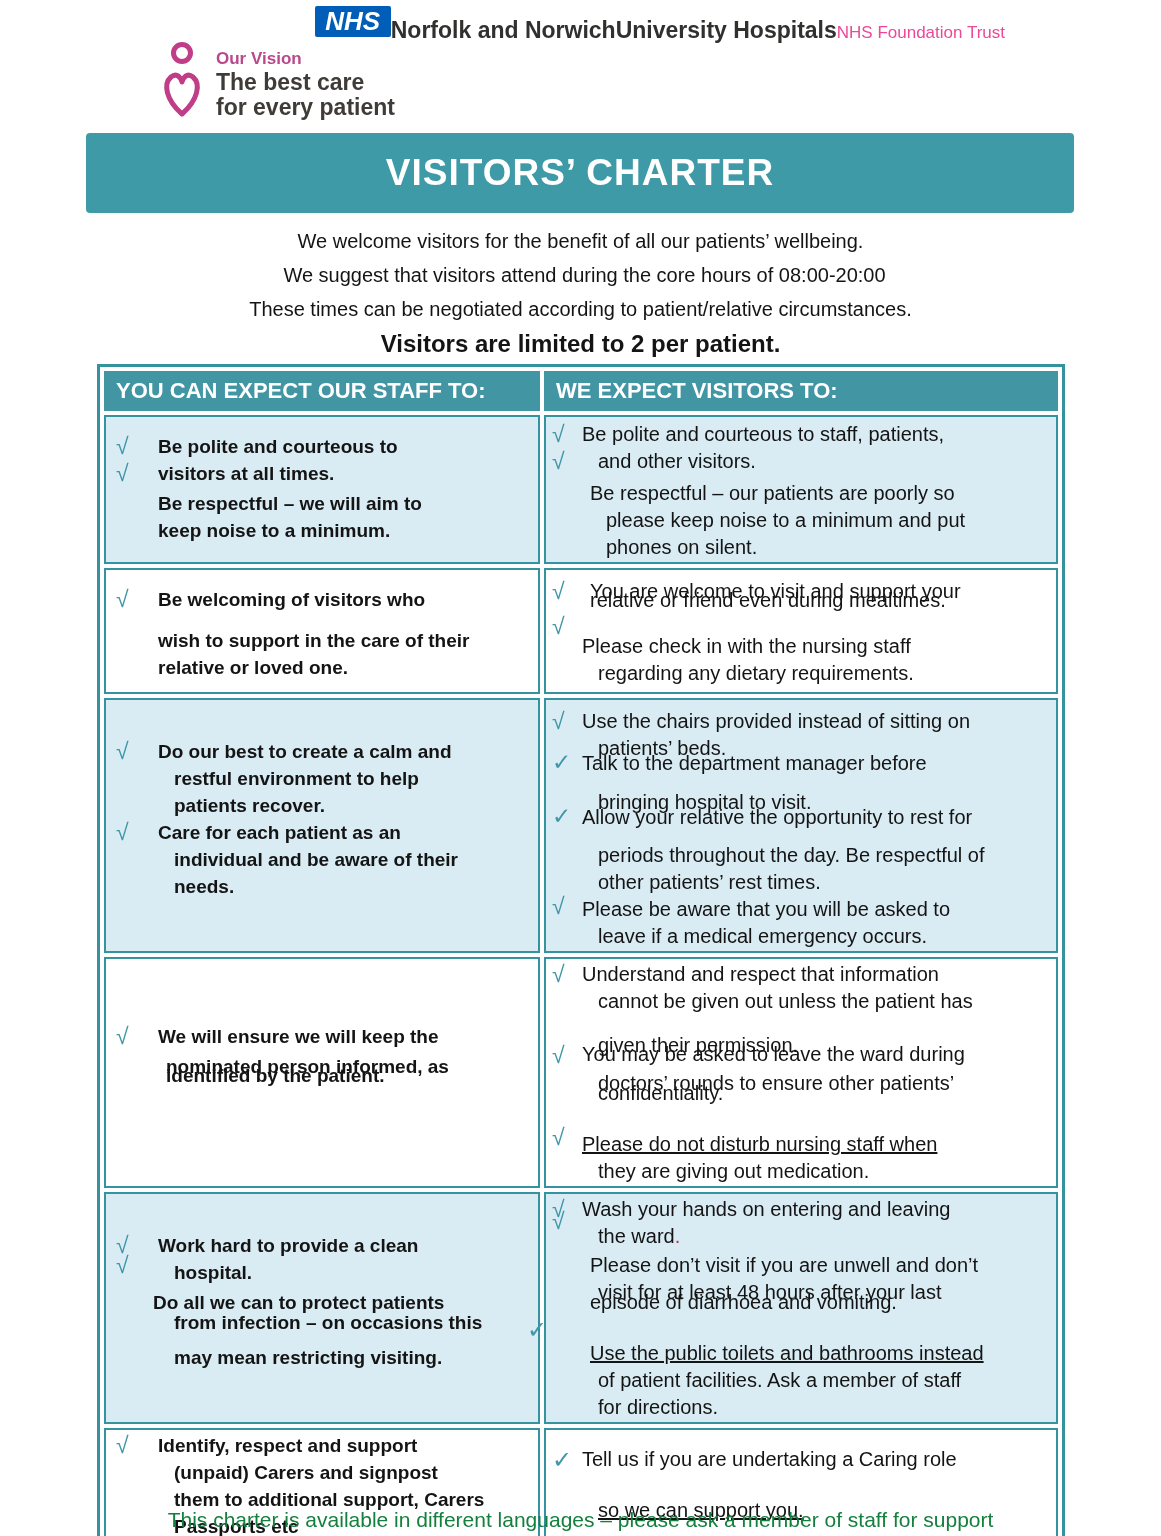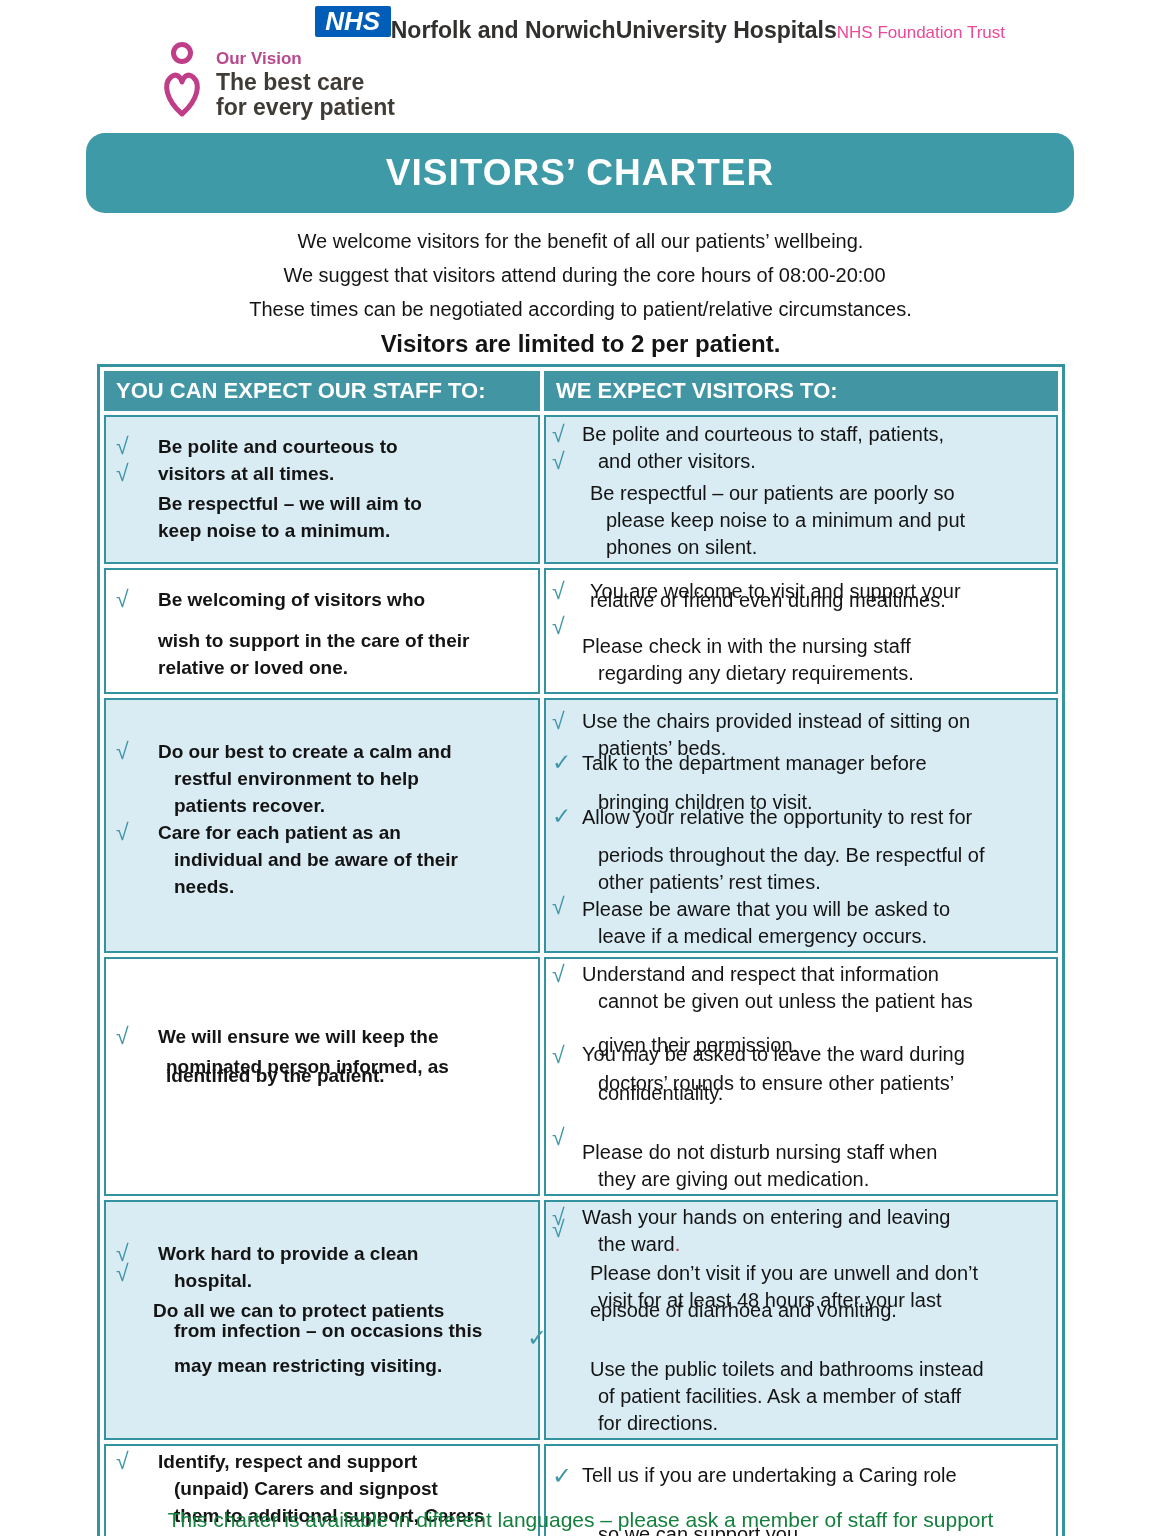--- a/index.html
+++ b/index.html
@@ -12,21 +12,21 @@
   .vision-text .ov{font-size:17px;font-weight:700;color:#b9488c;margin-bottom:1px;}
   .vision-text .vt{font-size:23px;font-weight:700;color:#3f3b37;line-height:25px;}
 
   .nhsblock{position:absolute;right:156px;top:6px;display:flex;align-items:flex-end;}
   .nhsbox{width:76px;height:31px;background:#005EB8;color:#ffffff;display:flex;align-items:center;justify-content:center;
           font-weight:700;font-style:italic;font-size:26px;letter-spacing:0px;border-radius:2px;margin-bottom:6px;}
   .org{font-size:23px;font-weight:700;color:#31302e;line-height:26px;text-align:right;}
   .trust{font-size:17px;font-weight:400;color:#ec4899;margin-top:2px;}
 
   
-  .banner{position:absolute;left:86px;top:133px;width:988px;height:80px;background:#3E9AA6;border-radius:19px;
+  .banner{position:absolute;left:86px;top:133px;width:988px;height:80px;background:#3E9AA6;border-radius:4px;
           display:flex;align-items:center;justify-content:center;}
   .banner .title{color:#ffffff;font-size:37px;font-weight:700;letter-spacing:1px;}
 
   
   .intro{position:absolute;left:0;top:224px;width:100%;text-align:center;}
   .intro .il{font-size:20px;line-height:34px;}
   .intro .b{font-weight:400;padding-left:8px;}
   .intro .big{font-size:24px;font-weight:700;line-height:36px;}
 
   
@@ -44,21 +44,21 @@
   .ck{font-size:23px;line-height:27px;color:#3f97a8;}
   .tick{font-size:24px;}
   .txt{flex:1;min-width:0;}
   .ln{white-space:nowrap;font-size:20px;line-height:27px;}
   .cl .ln{font-size:19px;font-weight:700;}
   .red{color:#c2344a;}
 
   .ind{padding-left:16px;} .ind1{padding-left:8px;} .ind2{padding-left:24px;} .out4{margin-left:-5px;}
   .up7{margin-top:-7px;} .up12{margin-top:-12px;} .up17{margin-top:-17px;} .up18{margin-top:-18px;}
   .gp2{margin-top:2px;} .gp3{margin-top:3px;} .gp5{margin-top:5px;} .gp8{margin-top:8px;}
-  .gp11{margin-top:11px;} .gp12{margin-top:12px;} .gp14{margin-top:14px;} .gp16{margin-top:32px;}
+  .gp11{margin-top:11px;} .gp12{margin-top:12px;} .gp14{margin-top:14px;} .gp16{margin-top:24px;text-decoration:underline;}
   .gp17{margin-top:17px;} .gp19{margin-top:19px;}
   .pt4{padding-top:4px;} .pt2{padding-top:2px;} .pt8{padding-top:8px;}
   .pt16{padding-top:16px;} .pt38{padding-top:38px;} .pt64{padding-top:64px;}
 
   .mt54{margin-top:54px;} .mt55{margin-top:55px;} .mt27{margin-top:27px;} .mt63{margin-top:63px;}
   .mt14{margin-top:14px;} .mt8{margin-top:8px;} .mtm7{margin-top:-7px;} .mtm15{margin-top:-15px;}
 
   .border-tick{position:absolute;left:-19px;top:122px;}
 
   
@@ -194,21 +194,21 @@
           <div class="ckcol">
             <span class="ck">√</span>
             <span class="ck mt14">✓</span>
             <span class="ck mt27">✓</span>
             <span class="ck mt63">√</span>
           </div>
           <div class="txt">
             <div class="ln">Use the chairs provided instead of sitting on</div>
             <div class="ln ind">patients’ beds.</div>
             <div class="ln up12">Talk to the department manager before</div>
-            <div class="ln gp12 ind">bringing children to visit.</div>
+            <div class="ln gp12 ind">bringing hospital to visit.</div>
             <div class="ln up12">Allow your relative the opportunity to rest for</div>
             <div class="ln gp11 ind">periods throughout the day. Be respectful of</div>
             <div class="ln ind">other patients’ rest times.</div>
             <div class="ln">Please be aware that you will be asked to</div>
             <div class="ln ind">leave if a medical emergency occurs.</div>
           </div>
         </div>
       </td>
     </tr>
 

